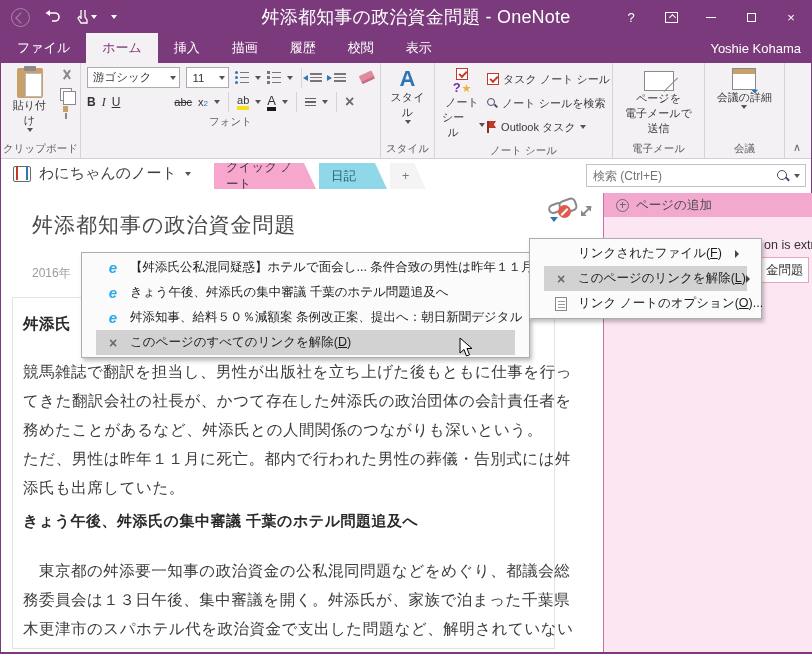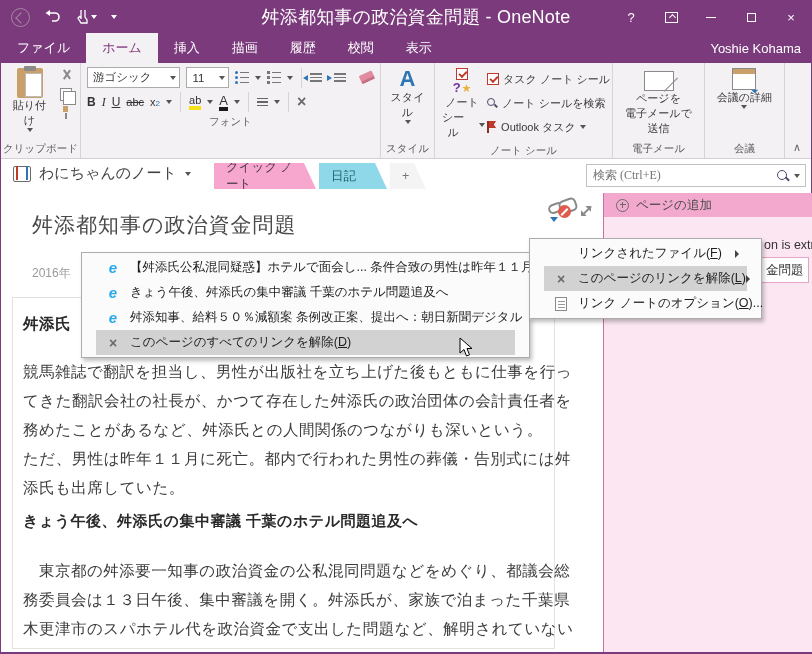--- a/index.html
+++ b/index.html
@@ -54,21 +54,21 @@
   .collapse-rib { position:absolute; right:10px; bottom:4px; font-size:11px; color:#666; }
 
   
   .navrow { position:absolute; left:0; top:158px; width:100%; height:34px; background:#fff; }
   .nbarea { position:absolute; left:12px; top:5px; display:flex; align-items:center; gap:8px; font-size:15px; color:#404040; }
   .bookico { width:18px; height:16px; border:1.5px solid #6a6a6a; border-radius:2px; position:relative; }
   .bookico:before { content:""; position:absolute; left:2px; top:-1px; width:2px; height:14px; background:#C0392B; }
   .bookico:after { content:""; position:absolute; right:2px; top:-1px; width:2px; height:14px; background:#2E75B6; }
   .stab { position:absolute; top:4px; height:26px; display:flex; align-items:center; padding:0 18px 0 12px; font-size:12.5px; clip-path:polygon(0 0, calc(100% - 12px) 0, 100% 100%, 0 100%); }
   .search { position:absolute; right:5px; top:5px; width:220px; height:23px; background:#fff; border:1px solid #C6C0C6; display:flex; align-items:center; }
-  .search input { flex:1; border:0; outline:0; font-size:12px; color:#3b82f6; padding:0 6px; font-family:Liberation Serif, serif; background:transparent; }
+  .search input { flex:1; border:0; outline:0; font-size:12px; color:#3b82f6; padding:0 6px; font-family:Liberation Sans, sans-serif; background:transparent; }
   .mag { width:14px; height:14px; position:relative; margin-right:4px; }
   .mag:before { content:""; position:absolute; left:1px; top:1px; width:8px; height:8px; border:1.5px solid #4A4A6A; border-radius:50%; }
   .mag:after { content:""; position:absolute; left:9px; top:9px; width:5px; height:1.5px; background:#4A4A6A; transform:rotate(45deg); }
 
   
   .content { position:absolute; left:1px; top:192px; width:601px; height:459px; background:#fff; }
   .pagetitle { position:absolute; left:30px; top:18px; font-size:21px; color:#4A4A4A; letter-spacing:1px; }
   .pagedate { position:absolute; left:30px; top:72px; font-size:12px; color:#9A9A9A; }
   .notebox { position:absolute; left:10px; top:104px; width:543px; height:352px; border:1px solid #E2E2E2; }
   .bodyline { position:absolute; left:10px; font-size:15.5px; color:#3C3C3C; letter-spacing:.5px; white-space:nowrap; }
@@ -265,21 +265,21 @@
               <i></i>
               <i></i>
               <i></i>
             </span>
           <span class="eras" style="margin-left:8px;"></span>
         </div>
         <div class="frow">
           <span class="fbtn" style="font-weight:bold;">B</span>
           <span class="fbtn" style="font-style:italic;font-family:'Liberation Serif',serif;">I</span>
           <span class="fbtn" style="text-decoration:underline;">U</span>
-          <span class="fbtn" style="text-decoration:line-through;font-size:11px;">abc</span>
+          <span class="fbtn" style="text-decoration:line-through;font-size:11px;margin-left:48px;">abc</span>
           <span class="fbtn" style="font-size:11px;">
               <span>x</span>
               <sub style="color:#2E75B6;font-size:8px;">2</sub>
             </span>
           <span class="tri"></span>
           <span class="vsep"></span>
           <span class="fbtn" style="font-size:11px;border-bottom:4px solid #F3E11A;line-height:11px;">ab</span>
           <span class="tri"></span>
           <span class="fbtn" style="font-size:13px;border-bottom:4px solid #1a1a1a;line-height:13px;">A</span>
           <span class="tri"></span>

